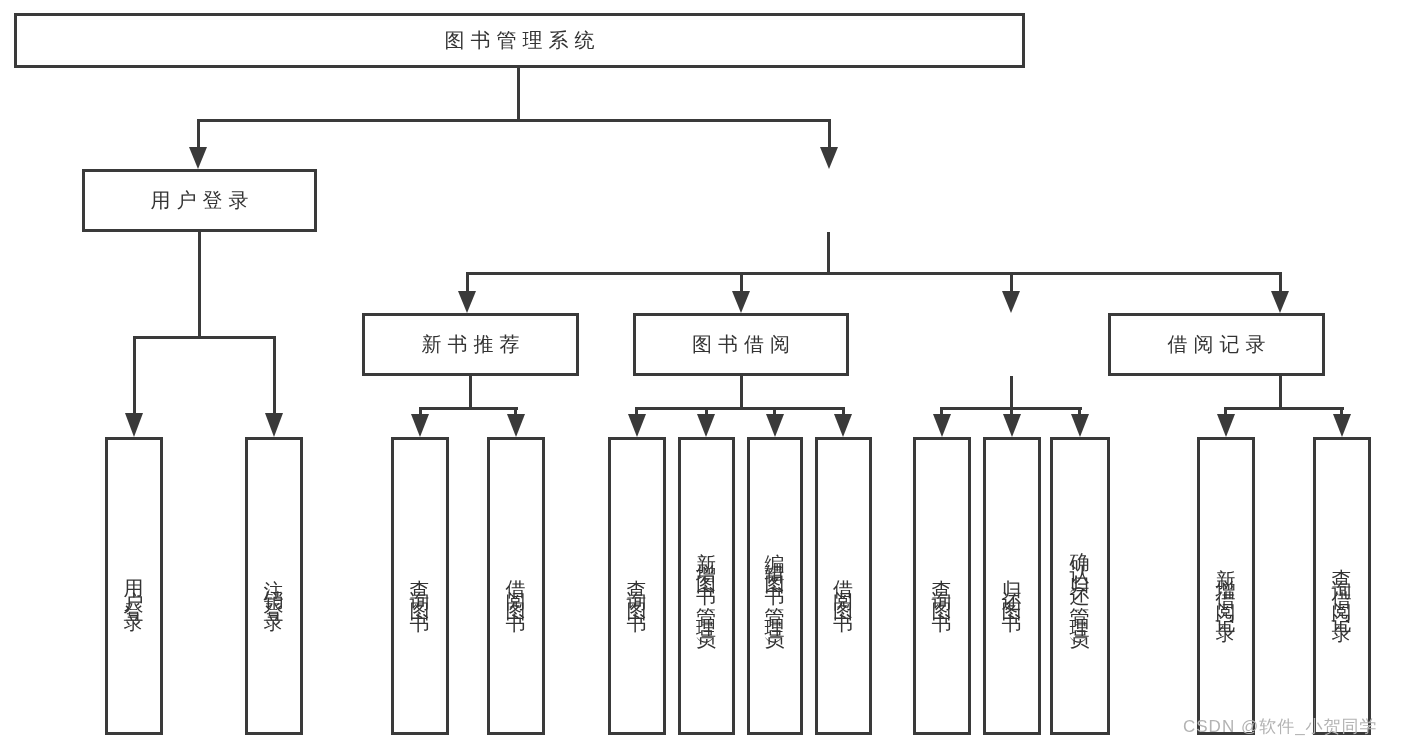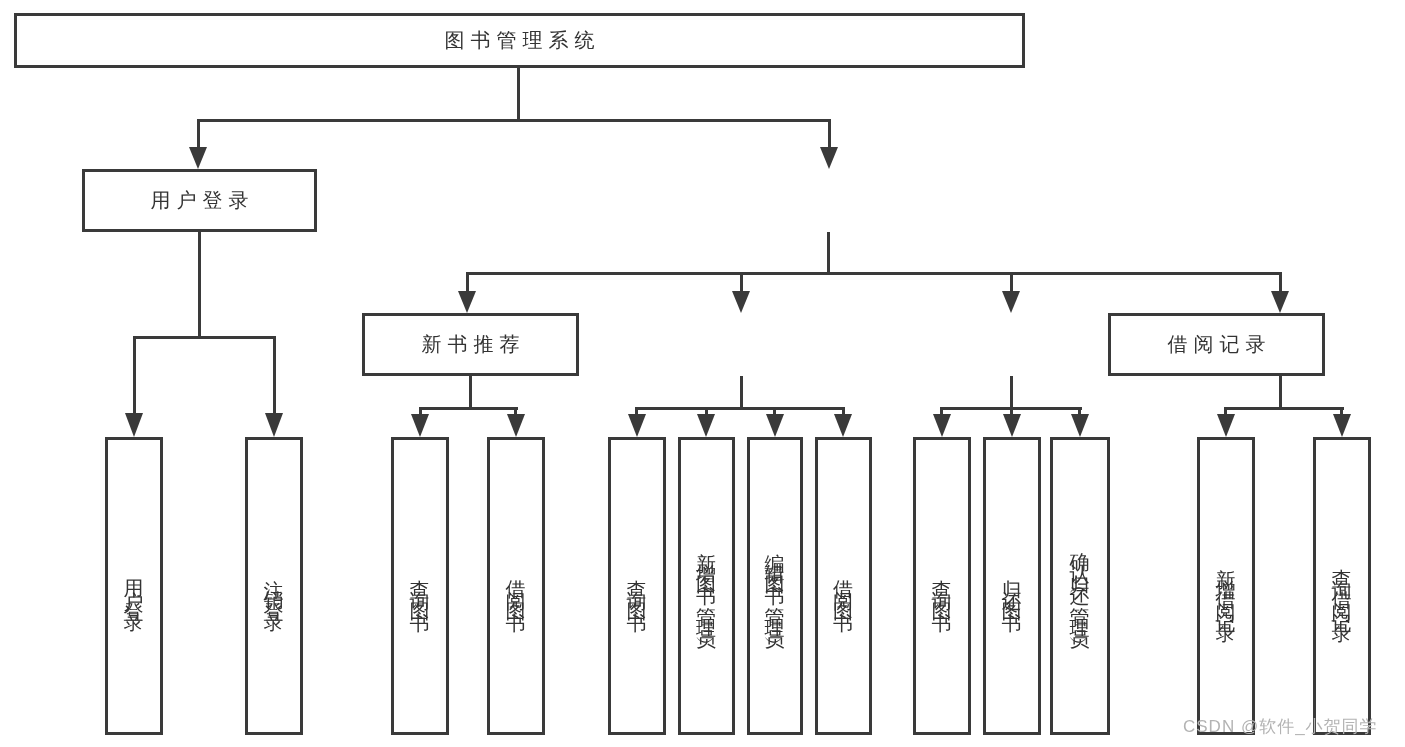--- a/index.html
+++ b/index.html
@@ -123,20 +123,23 @@
     <span class="hlbl">图书管理系统</span>
   </div>
 
   <div class="node" style="left:82px;top:169px;width:235px;height:63px;">
     <span class="hlbl">用户登录</span>
   </div>
 
   <div class="node" style="left:362px;top:313px;width:217px;height:63px;">
     <span class="hlbl">新书推荐</span>
   </div>
+  <div class="node" style="left:633px;top:313px;width:216px;height:63px;">
+    <span class="hlbl">图书借阅</span>
+  </div>
   <div class="node" style="left:1108px;top:313px;width:217px;height:63px;">
     <span class="hlbl">借阅记录</span>
   </div>
 
   <div class="node leaf" style="left:105px;top:437px;width:58px;height:298px;">
     <span class="vtext">用户登录</span>
   </div>
   <div class="node leaf" style="left:245px;top:437px;width:58px;height:298px;">
     <span class="vtext">注销登录</span>
   </div>

